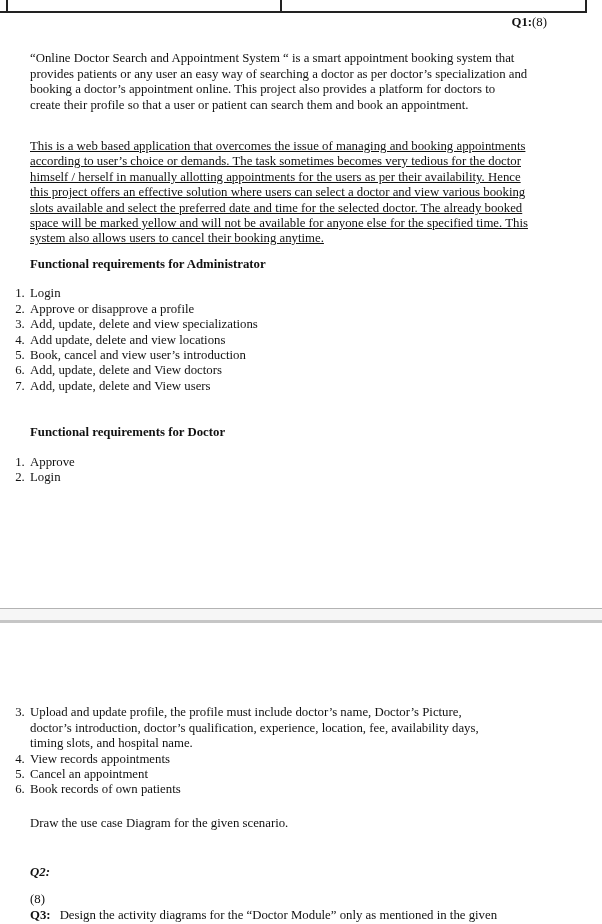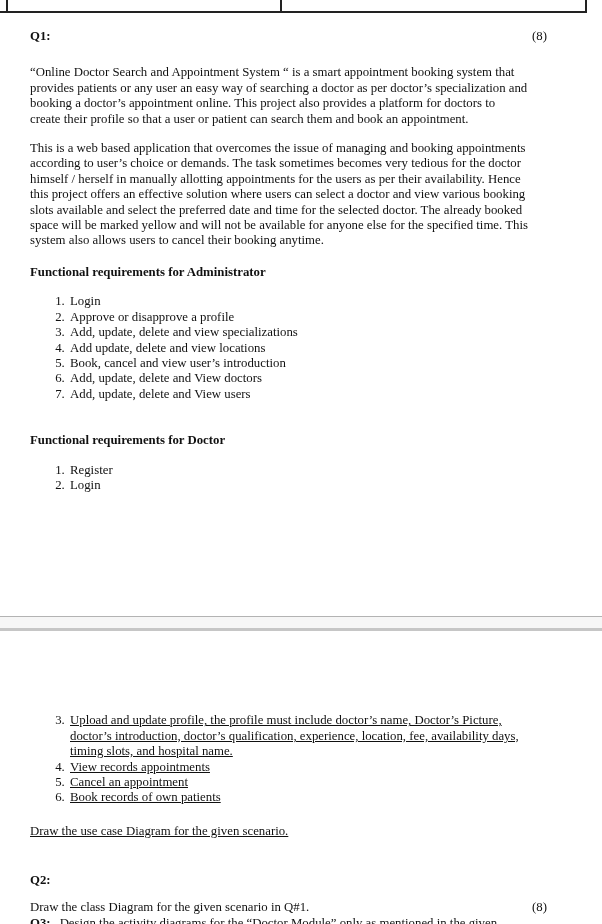--- a/index.html
+++ b/index.html
@@ -27,47 +27,47 @@
   }
   .vl-left   { left: 6px; }
   .vl-mid    { left: 280px; }
   .vl-right  { right: 0; }
 
   
   .qrow { display: flex; justify-content: space-between; }
   .qlabel { font-weight: bold; }
   .marks  { font-weight: normal; margin-right: 28px; }
 
-  .q1row { margin-top: 16px; }
+  .q1row { margin-top: 2px; justify-content: flex-end; }
 
   .para { margin-top: 21px; }
-  .para2 { margin-top: 14px; }
+  .para2 { margin-top: 26px; text-decoration: underline; }
 
-  .req-heading { font-weight: bold; margin-top: 16px; }
+  .req-heading { font-weight: bold; margin-top: 10px; }
   .req-heading.doctor { margin-top: 31px; }
 
   ol.req-list {
-    margin: 14px 0 0 16px;
-    padding-left: 52px;
+    margin: 14px 0 0 0;
+    padding-left: 28px;
     list-style: decimal;
   }
   ol.req-list li { margin: 0; padding-left: 2px; }
-  ol.req-list.cont { margin-top: 82px; text-decoration: underline; }
+  ol.req-list.cont { margin-top: 82px; }
 
   
   .page-break {
     margin-top: 123px;
     height: 11px;
     background: #f6f6f6;
     border-top: 1px solid #b3b3b3;
     border-bottom: 3px solid #c6c6c6;
   }
 
-  .task-line { margin-top: 18px; text-decoration: underline; }
-  .q2label  { margin-top: 34px; font-weight: bold; }
+  .task-line { margin-top: 18px; }
+  .q2label  { margin-top: 34px; font-weight: bold; font-style: italic; }
   .q2row    { margin-top: 11px; }
   .q3para   { margin-top: 1px; position: relative; }
   .q3para .qlabel { margin-right: 9px; }
   .q3para .marks-abs {
     position: absolute; right: 28px; bottom: 0;
   }
 </style>
 </head>
 <body>
 
@@ -101,40 +101,39 @@
   <li><span class="pre">Approve or disapprove a profile</span></li>
   <li><span class="pre">Add, update, delete and view specializations</span></li>
   <li><span class="pre">Add update, delete and view locations</span></li>
   <li><span class="pre">Book, cancel and view user’s introduction</span></li>
   <li><span class="pre">Add, update, delete and View doctors</span></li>
   <li><span class="pre">Add, update, delete and View users</span></li>
 </ol>
 
 <div class="pad req-heading doctor">Functional requirements for Doctor</div>
 <ol class="pad req-list">
-  <li><span class="pre">Register</span></li>
+  <li><span class="pre">Approve</span></li>
   <li><span class="pre">Login</span></li>
 </ol>
 
 <div class="page-break"></div>
 
 <ol class="pad req-list cont" start="3">
   <li><span class="pre">Upload and update profile, the profile must include doctor’s name, Doctor’s Picture,
 doctor’s introduction, doctor’s qualification, experience, location, fee, availability days,
 timing slots, and hospital name.</span></li>
   <li><span class="pre">View records appointments</span></li>
   <li><span class="pre">Cancel an appointment</span></li>
   <li><span class="pre">Book records of own patients</span></li>
 </ol>
 
 <div class="pad task-line">Draw the use case Diagram for the given scenario.</div>
 
 <div class="pad q2label">Q2:</div>
 <div class="pad qrow q2row">
-  <span>Draw the class Diagram for the given scenario in Q#1.</span>
   <span class="marks">(8)</span>
 </div>
 
 <div class="pad q3para">
   <span class="qlabel">Q3:</span><span class="pre">Design the activity diagrams for the “Doctor Module” only as mentioned in the given
 scenario in Q#1?</span>
   <span class="marks-abs">(8)</span>
 </div>
 
 </body></html>

